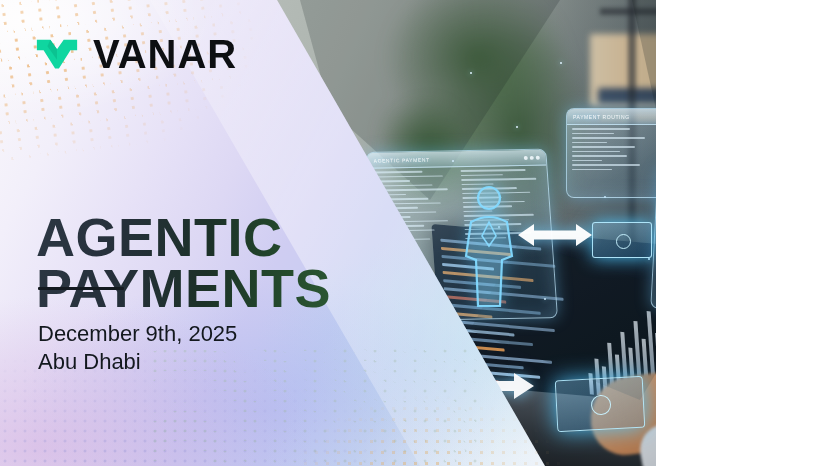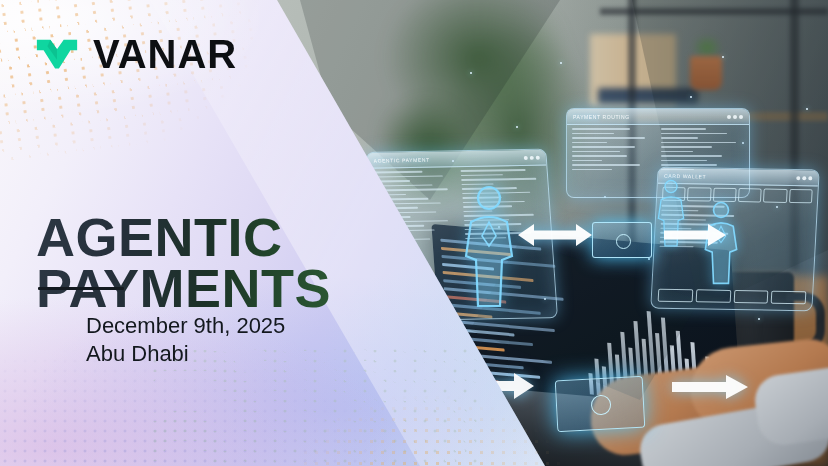--- a/index.html
+++ b/index.html
@@ -2,21 +2,21 @@
 <html><head>
 <meta charset="utf-8">
 <style>
   html, body {
     margin: 0;
     padding: 0;
     background: #ffffff;
   }
   #poster {
     position: relative;
-    width: 828px;
+    width: 656px;
     height: 466px;
     overflow: hidden;
     font-family: "Liberation Sans", sans-serif;
     background: #e9eef5;
   }
 
   
   .photo {
     position: absolute;
     inset: 0;
@@ -323,24 +323,23 @@
     background: linear-gradient(96deg, #2c3743 0%, #26303b 28%, #1c3128 58%, #22452b 78%, #2b5733 100%);
     -webkit-background-clip: text; background-clip: text;
     color: transparent; -webkit-text-fill-color: transparent;
     white-space: pre-line;
   }
   .rule {
     position: absolute; left: 38px; top: 287px;
     width: 86px; height: 3px; background: #141a20; border-radius: 1px;
   }
   .meta {
-    position: absolute; left: 38px; top: 312px;
+    position: absolute; left: 38px; top: 320px;
     font-size: 22px; line-height: 1.28; color: #13181e; font-weight: 400;
     white-space: pre-line;
-    margin-left: 48px;
   }
 </style>
 </head>
 <body>
 
 <div id="poster">
 
   <div class="photo">
     <div class="plant"></div>
     <div class="plant2"></div>

